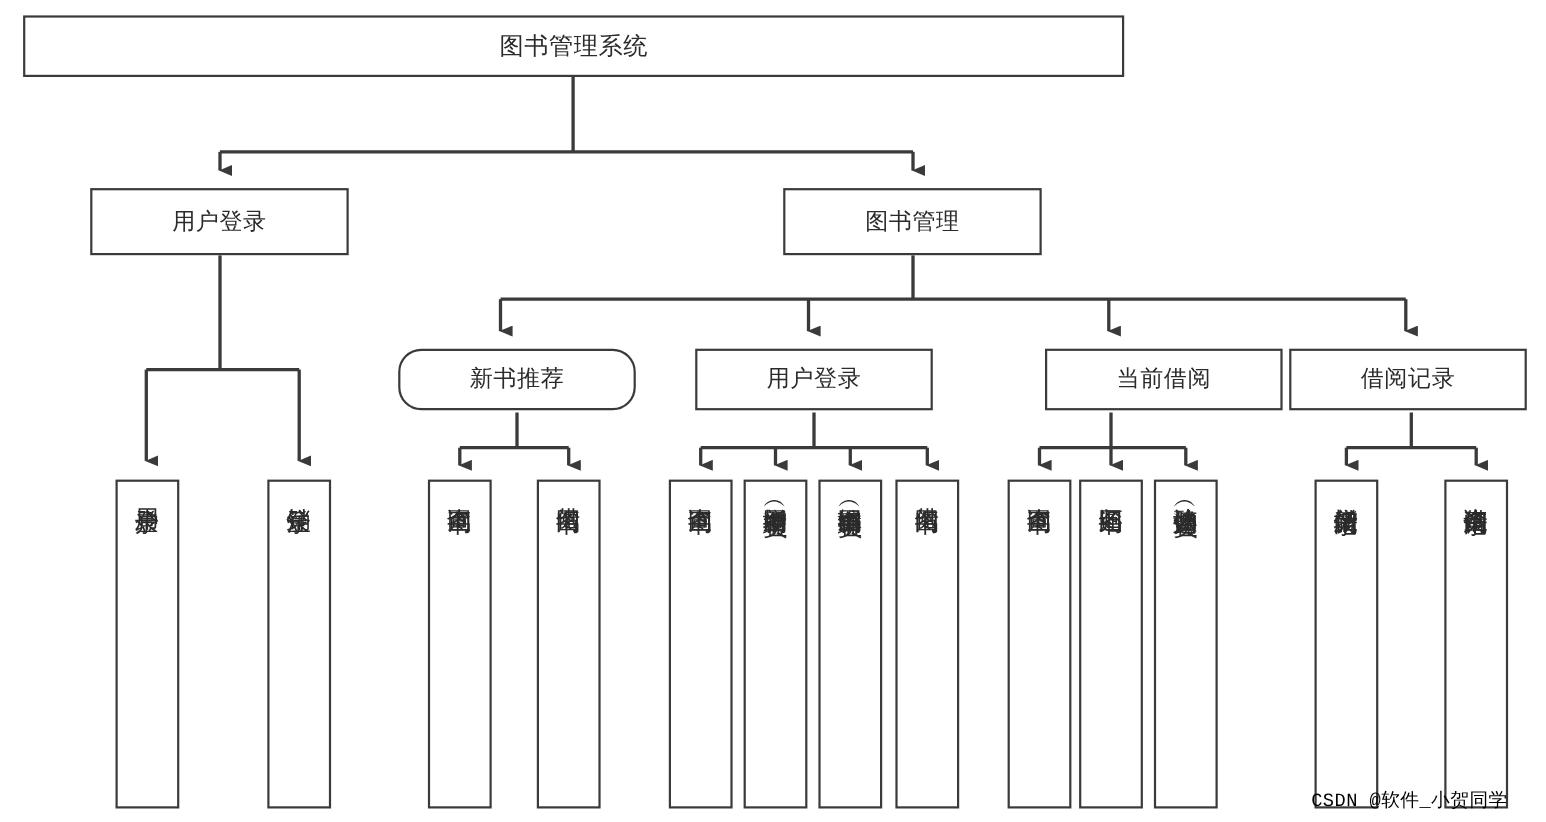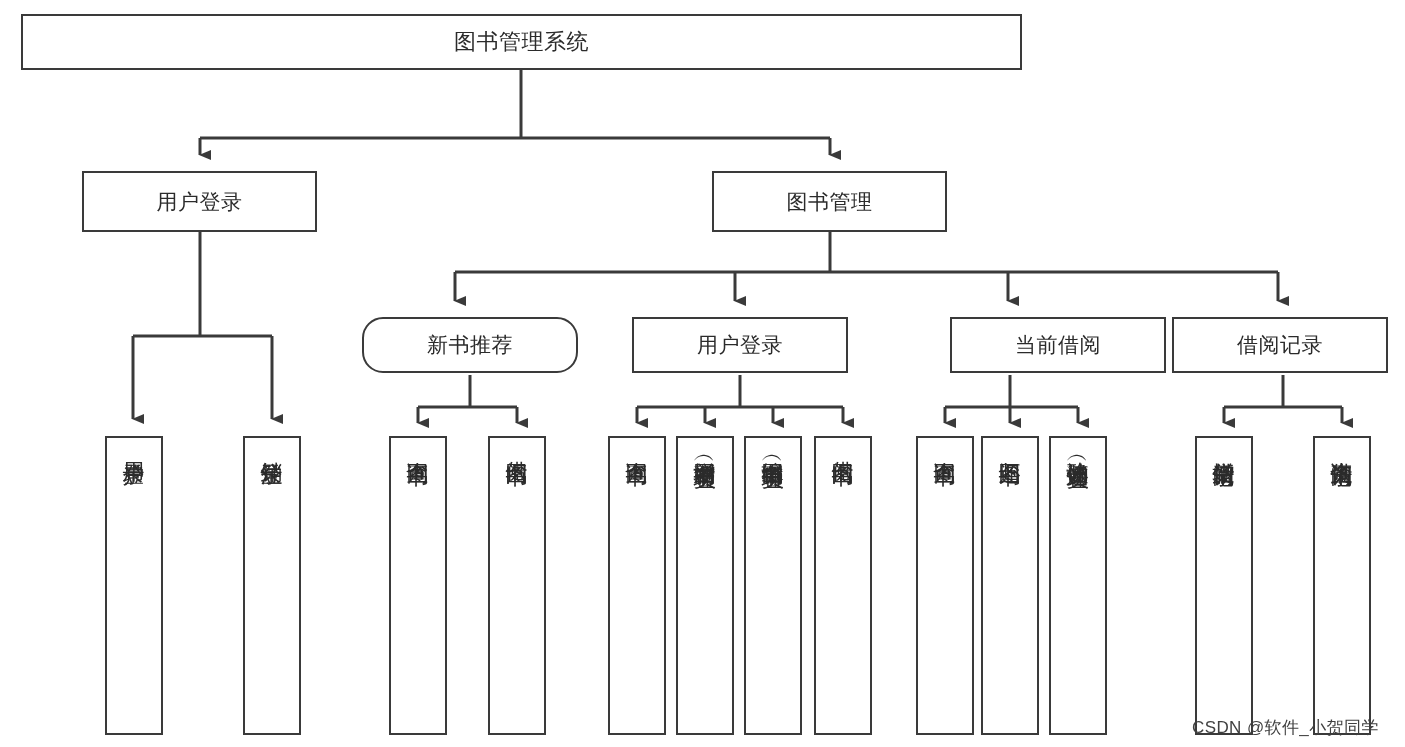--- a/index.html
+++ b/index.html
@@ -59,23 +59,24 @@
     writing-mode: vertical-rl;
     text-orientation: upright;
     font-size: 22px;
     line-height: 1.05;
     letter-spacing: 1px;
     white-space: nowrap;
   }
   .watermark {
     position: absolute;
     font-size: 17px;
-    color: #404040;
+    color: #000000;
     white-space: nowrap;
     letter-spacing: 0.4px;
+    font-family: Liberation Mono, monospace;
   }
 </style>
 </head>
 <body>
 
 <div id="canvas">
 
   <svg id="edges" viewBox="0 0 1405 747" xmlns="http://www.w3.org/2000/svg">
     <defs>
       <marker id="arrow" viewBox="0 0 10 12" refX="5" refY="11" markerWidth="10" markerHeight="12" orient="auto-start-reverse" markerUnits="userSpaceOnUse">

